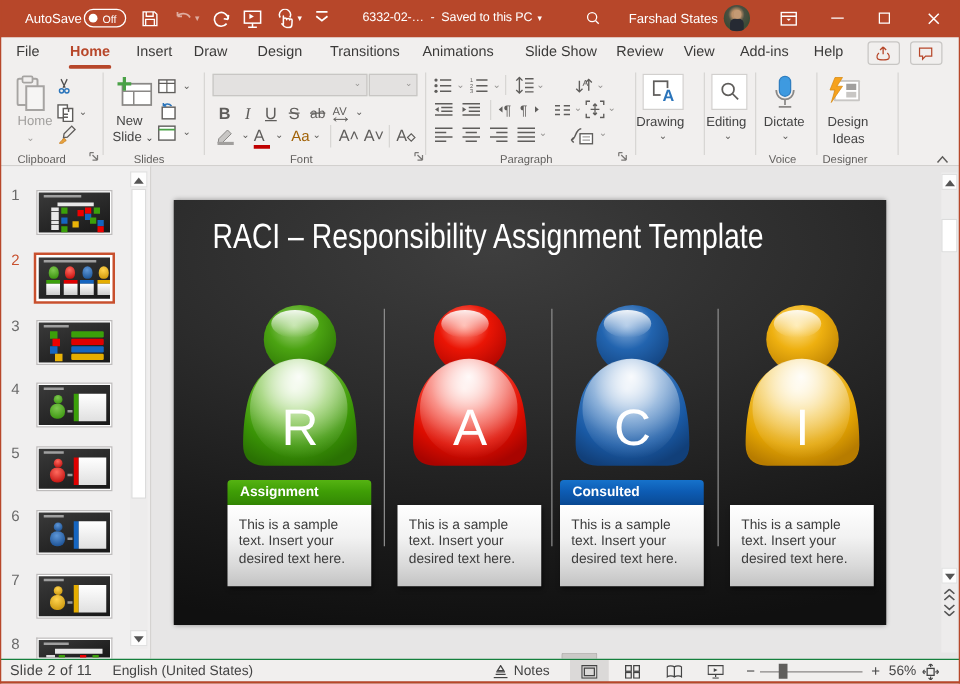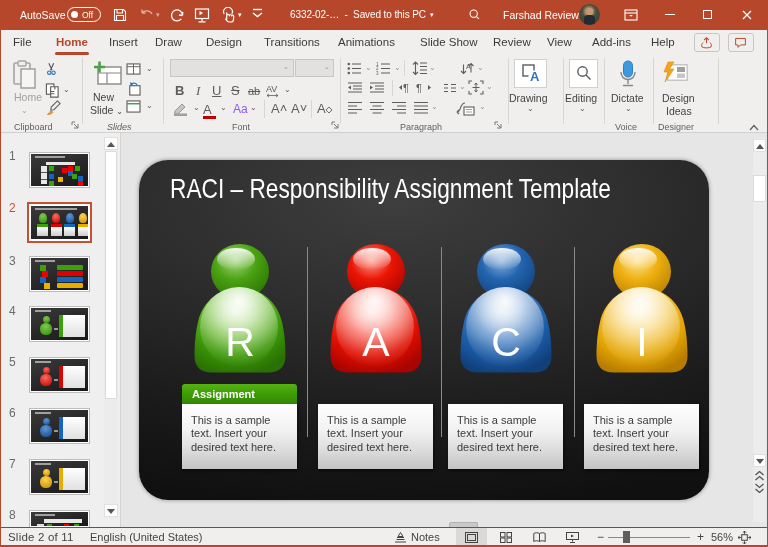--- a/index.html
+++ b/index.html
@@ -33,21 +33,21 @@
 
 #main { position:absolute; left:0; top:133px; width:768px; height:394px; }
 #panel { position:absolute; left:0; top:0; width:121px; height:394px; background:#F0EFEF; border-right:1px solid #D5D3D1; }
 .slnum { position:absolute; left:9px; font-size:12px; color:#6a6a6a; }
 .thumb { position:absolute; left:29px; width:61px; height:36px; background:#fff; border:1px solid #BDBBBB; padding:1px; }
 .thumb .tin { position:relative; width:100%; height:100%; background:linear-gradient(160deg,#3a3a3a,#181818); overflow:hidden; }
 #thumbsel { position:absolute; left:27px; top:69px; width:65px; height:41px; border:2px solid #C8502E; background:#fff; padding:2px; }
 #pscroll { position:absolute; left:104px; top:4px; width:14px; height:382px; background:#EDECEC; }
 #escroll { position:absolute; right:2px; top:5px; width:13px; background:#EDECEC; }
 #editor { position:absolute; left:122px; top:0; width:646px; height:394px; background:#E7E6E6; }
-#canvas { position:absolute; left:17px; top:27px; width:570px; height:340px; background:radial-gradient(ellipse 120% 90% at 45% 12%, #3e3e3e 0%, #2c2c2c 40%, #1a1a1a 75%, #101010 100%); box-shadow:0 0 4px rgba(0,0,0,.4);border-radius:29px; }
+#canvas { position:absolute; left:17px; top:27px; width:570px; height:340px; background:radial-gradient(ellipse 120% 90% at 45% 12%, #3e3e3e 0%, #2c2c2c 40%, #1a1a1a 75%, #101010 100%); box-shadow:0 0 4px rgba(0,0,0,.4); }
 
 
 #slidetitle { position:absolute; left:31px; top:13px; font-size:28px; color:#fff; transform:scaleX(.81); transform-origin:0 50%; white-space:nowrap; }
 .divider { position:absolute; top:87px; width:1px; height:190px; background:#8a8a8a; }
 .hdr { position:absolute; top:224px; width:115px; height:20px; border-radius:3px 3px 0 0; color:#fff; font-size:11px; font-weight:bold; line-height:20px; padding-left:10px; }
 .wbox { position:absolute; top:244px; width:115px; height:65px; background:linear-gradient(#ffffff 0%, #f2f2f2 40%, #d9d9d9 75%, #c3c3c3 100%); color:#3c3c3c; font-size:11px; line-height:13.5px; padding:9.5px 6px 0 9px; box-shadow:1px 2px 3px rgba(0,0,0,.5); }
 .letter { position:absolute; font-size:41px; color:#fff; text-align:center; width:116px; top:161.5px; line-height:41px; }
 
 
 .mini { position:absolute; top:5px; width:11px; height:25px; }
@@ -97,21 +97,21 @@
   <svg class="tico" style="left:252px;top:8px;width:11px;height:12px;" viewBox="0 0 11 12">
       <path d="M1 1.5 h9" stroke="#fff" stroke-width="1.4"></path>
       <path d="M1 5 L5.5 8.5 L10 5" fill="none" stroke="#fff" stroke-width="1.4"></path>
     </svg>
   <span class="t" style="left:290px;font-size:10px;letter-spacing:-.1px;">6332-02-…&nbsp; -&nbsp; Saved to this PC</span>
   <span class="t" style="left:430px;top:11px;font-size:7px;">▾</span>
   <svg class="tico" style="left:468px;top:8px;width:13px;height:13px;" viewBox="0 0 16 16">
       <circle cx="7" cy="7" r="4.5" fill="none" stroke="#fff" stroke-width="1.3"></circle>
       <path d="M10.5 10.5 l3 3" stroke="#fff" stroke-width="1.3"></path>
     </svg>
-  <span class="t" style="left:503px;">Farshad Review</span>
+  <span class="t" style="left:503px;">Farshad States</span>
   <div id="avatar">
       <div style="position:absolute;left:5px;top:11px;width:11px;height:10px;border-radius:4px 4px 0 0;background:#262a33;"></div>
       <div style="position:absolute;left:7.5px;top:4px;width:6px;height:6.5px;border-radius:50%;background:#c49a74;"></div>
     </div>
   <svg class="tico" style="left:623px;" viewBox="0 0 16 16">
       <rect x="2" y="3" width="12" height="10" fill="none" stroke="#fff" stroke-width="1.1"></rect>
       <path d="M2 6 h12" stroke="#fff" stroke-width="1.1"></path>
       <path d="M6.2 8 l1.8 1.8 1.8-1.8 z" fill="#fff"></path>
     </svg>
   <div class="tico" style="left:665px;top:14px;width:10px;height:1.2px;background:#fff;"></div>
@@ -185,21 +185,21 @@
   <span class="abs" style="left:146px;top:8px;font-size:8px;color:#5f5d5b;">⌄</span>
   <svg class="abs" style="left:126px;top:26px;width:15px;height:14px;" viewBox="0 0 16 15">
       <rect x="4" y="4" width="11" height="10" fill="#fff" stroke="#5f5d5b" stroke-width="1.2"></rect>
       <path d="M5 3 c1-2 5-2.5 7 0 M5 3 v-2.5 M5 3 h2.5" fill="none" stroke="#2b75bb" stroke-width="1.3"></path>
     </svg>
   <svg class="abs" style="left:126px;top:44px;width:15px;height:13px;" viewBox="0 0 16 14">
       <rect x="1" y="1" width="14" height="12" fill="#fff" stroke="#5f5d5b" stroke-width="1.2"></rect>
       <path d="M1 4 h14" stroke="#4aa147" stroke-width="1.6"></path>
     </svg>
   <span class="abs" style="left:146px;top:45px;font-size:8px;color:#5f5d5b;">⌄</span>
-  <span class="grplabel" style="left:107px;font-style:italic;">Slides</span>
+  <span class="grplabel" style="left:107px;">Slides</span>
   <div class="gsep" style="left:163px;"></div>
 
   <div class="abs" style="left:170px;top:3px;width:124px;height:18px;background:#e3e1e0;border:1px solid #c8c6c4;"></div>
   <span class="abs" style="left:283px;top:7px;font-size:7px;color:#979593;">⌄</span>
   <div class="abs" style="left:295px;top:3px;width:39px;height:18px;background:#e3e1e0;border:1px solid #c8c6c4;"></div>
   <span class="abs" style="left:324px;top:7px;font-size:7px;color:#979593;">⌄</span>
   <span class="abs" style="left:175px;top:27px;font-size:13px;font-weight:bold;color:#5f5d5b;">B</span>
   <span class="abs" style="left:196px;top:27px;font-size:13px;font-style:italic;font-family:'Liberation Serif',serif;color:#5f5d5b;">I</span>
   <span class="abs" style="left:212px;top:27px;font-size:13px;text-decoration:underline;color:#5f5d5b;">U</span>
   <span class="abs" style="left:231px;top:27px;font-size:13px;text-decoration:line-through;color:#5f5d5b;">S</span>
@@ -209,21 +209,21 @@
       <path d="M1 11.5 h11 M1 11.5 l2-1.5 M1 11.5 l2 1.5 M12 11.5 l-2-1.5 M12 11.5 l-2 1.5" stroke="#5f5d5b" stroke-width=".8" fill="none"></path>
     </svg>
   <span class="abs" style="left:284px;top:29px;font-size:8px;color:#5f5d5b;">⌄</span>
   <svg class="abs" style="left:172px;top:46px;width:18px;height:14px;" viewBox="0 0 18 14">
       <path d="M3 9 l7-7 3 3 -7 7 -3.5.5 z" fill="#c8c6c4" stroke="#8a8886" stroke-width=".8"></path>
       <rect x="2" y="11.5" width="13" height="2.5" fill="#a19f9d"></rect>
     </svg>
   <span class="abs" style="left:193px;top:47px;font-size:8px;color:#5f5d5b;">⌄</span>
   <div class="abs" style="left:203px;top:44px;"><span style="font-size:13px;color:#5f5d5b;">A</span><div style="width:13px;height:3px;background:#c00000;margin-top:-2px;"></div></div>
   <span class="abs" style="left:220px;top:47px;font-size:8px;color:#5f5d5b;">⌄</span>
-  <span class="abs" style="left:233px;top:46px;font-size:12px;color:#8b5cf6;">Aa</span>
+  <span class="abs" style="left:233px;top:46px;font-size:12px;color:#a16207;">Aa</span>
   <span class="abs" style="left:250px;top:47px;font-size:8px;color:#5f5d5b;">⌄</span>
   <div class="gsep" style="left:264px;top:44px;height:18px;"></div>
   <span class="abs" style="left:271px;top:45px;font-size:13px;color:#5f5d5b;">A˄</span>
   <span class="abs" style="left:291px;top:45px;font-size:13px;color:#5f5d5b;">A˅</span>
   <div class="gsep" style="left:311px;top:44px;height:18px;"></div>
   <svg class="abs" style="left:317px;top:45px;width:16px;height:15px;" viewBox="0 0 16 15">
       <text x="0" y="12" font-size="13" fill="#5f5d5b" font-family="Liberation Sans, sans-serif">A</text>
       <path d="M9 9 l3-3 3 3 -3 3 z" fill="#f1efee" stroke="#5f5d5b" stroke-width=".9"></path>
     </svg>
   <span class="grplabel" style="left:232px;">Font</span>
@@ -565,20 +565,21 @@
               <stop offset="45%" stop-color="#2264af"></stop>
               <stop offset="100%" stop-color="#113f79"></stop>
             </radialGradient>
         </defs>
         <ellipse cx="58" cy="27.5" rx="29" ry="27.5" fill="url(#bh)"></ellipse>
         <ellipse cx="54" cy="15" rx="19" ry="11" fill="url(#sheen)"></ellipse>
         <path d="M58 43 C 38 44.5 21 56 16 78 C 13 91 12.5 103 12.5 112 C 12.5 123 19 128.5 30 128.5 L 86 128.5 C 97 128.5 103.5 123 103.5 112 C 103.5 103 103 91 100 78 C 95 56 78 44.5 58 43 Z" fill="url(#bb)"></path>
         <ellipse cx="57" cy="83" rx="39" ry="40" fill="url(#ballsheen)"></ellipse>
       </svg>
       <div class="letter" style="left:309px;">C</div>
+      <div class="hdr" style="left:309px;background:linear-gradient(#1672cb,#0d5cb4 45%,#0a4a94);">Consulted</div>
       <div class="wbox" style="left:309px;">This is a sample text. Insert your desired text here.</div>
 
       <svg class="abs" style="left:445px;top:84px;width:116px;height:130px;" viewBox="0 0 116 130">
         <defs>
           <radialGradient id="yb" cx="45%" cy="28%" r="75%">
               <stop offset="0%" stop-color="#ffeaad"></stop>
               <stop offset="38%" stop-color="#f3c23a"></stop>
               <stop offset="72%" stop-color="#e3a403"></stop>
               <stop offset="100%" stop-color="#b77c00"></stop>
             </radialGradient>

